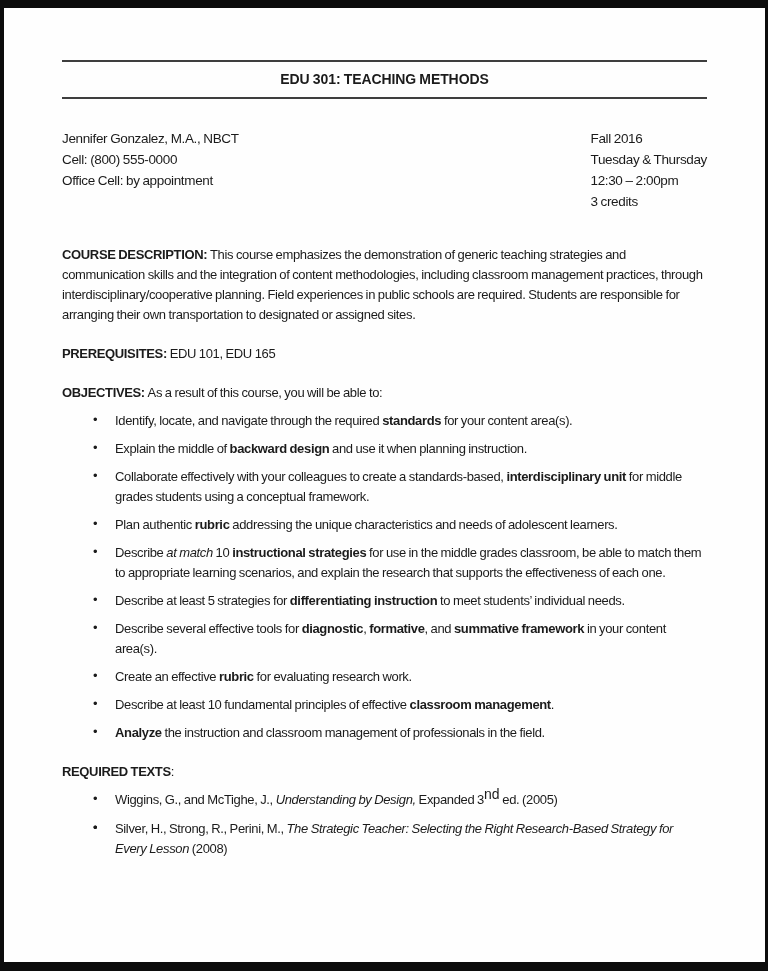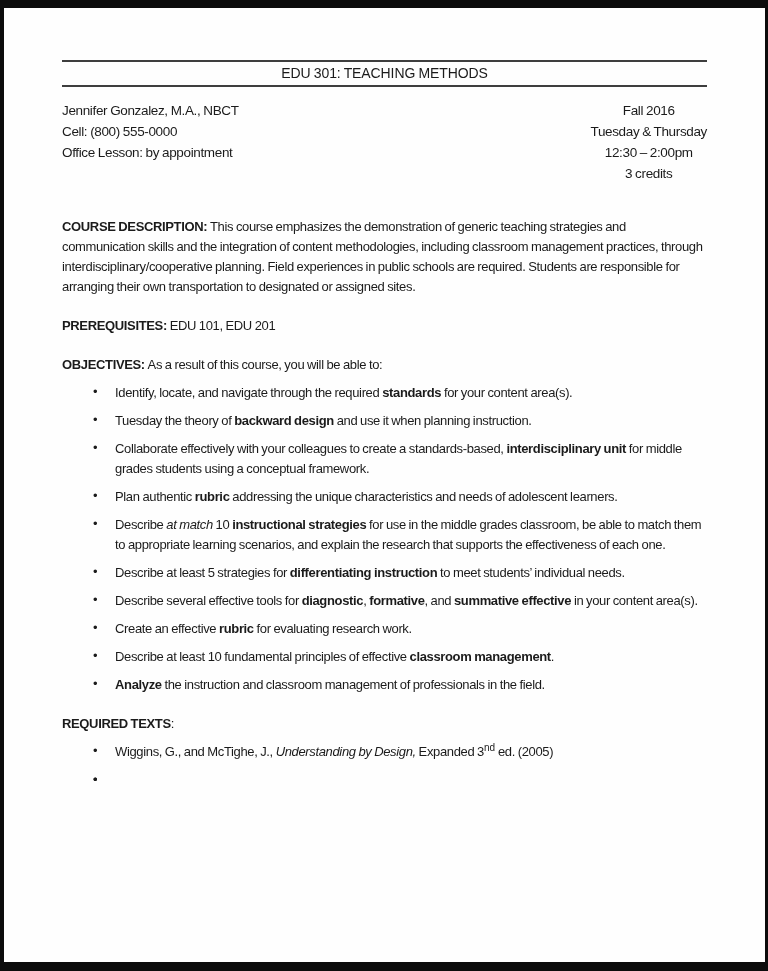--- a/index.html
+++ b/index.html
@@ -24,34 +24,34 @@
     word-spacing: -0.5px;
     line-height: 20px;
   }
   .titlebar {
     border-top: 2px solid #3e3e3e;
     border-bottom: 2px solid #3e3e3e;
     padding: 2px 0 3px 0;
     text-align: center;
   }
   .titlebar h1 {
-    margin: 0;
+    margin: 6px;
     font-size: 14px;
-    font-weight: 400;
+    font-weight: 700;
     letter-spacing: -0.1px;
     line-height: 18px;
   }
   .info-row {
     display: flex;
     justify-content: space-between;
-    margin-top: 13px;
+    margin-top: 29px;
     font-size: 13.5px;
     line-height: 21px;
   }
-  .info-right { text-align: center; }
+  .info-right { text-align: left; }
   .para { margin: 0; }
   .m-desc { margin-top: 33px; }
   .m-sec  { margin-top: 19px; }
   ul.bullets {
     list-style: none;
     margin: 8px 0 0 0;
     padding: 0;
   }
   ul.bullets li {
     position: relative;
@@ -59,80 +59,80 @@
     margin-bottom: 8px;
   }
   ul.texts li { margin-bottom: 9px; }
   .bullet {
     position: absolute;
     left: 31px; top: -1px;
     font-size: 13px;
   }
   .b { font-weight: 700; }
   .i { font-style: italic; }
-  sup { font-size: 10px; line-height: 0; letter-spacing: 0; }
+  sup { font-size: 14px; line-height: 0; letter-spacing: 0; }
 </style>
 </head>
 <body>
 
 <div class="page">
   <div class="content">
 
     <div class="titlebar">
       <h1>EDU 301: TEACHING METHODS</h1>
     </div>
 
     <div class="info-row">
       <div class="info-left">
         <div>Jennifer Gonzalez, M.A., NBCT</div>
         <div>Cell: (800) 555-0000</div>
-        <div>Office Lesson: by appointment</div>
+        <div>Office Cell: by appointment</div>
       </div>
       <div class="info-right">
         <div>Fall 2016</div>
         <div>Tuesday &amp; Thursday</div>
         <div>12:30 – 2:00pm</div>
         <div>3 credits</div>
       </div>
     </div>
 
     <p class="para m-desc"><span class="b">COURSE DESCRIPTION: </span><span>This course emphasizes the demonstration of generic teaching strategies and communication skills and the integration of content methodologies, including classroom management practices, through interdisciplinary/cooperative planning. Field experiences in public schools are required. Students are responsible for arranging their own transportation to designated or assigned sites.</span></p>
 
-    <p class="para m-sec"><span class="b">PREREQUISITES: </span><span>EDU 101, EDU 201</span></p>
+    <p class="para m-sec"><span class="b">PREREQUISITES: </span><span>EDU 101, EDU 165</span></p>
 
     <p class="para m-sec"><span class="b">OBJECTIVES: </span><span>As a result of this course, you will be able to:</span></p>
 
     <ul class="bullets">
       <li>
         <span class="bullet">•</span>
         <span><span>Identify, locate, and navigate through the required </span><span class="b">standards</span><span> for your content area(s).</span></span>
       </li>
       <li>
         <span class="bullet">•</span>
-        <span><span>Tuesday the theory of </span><span class="b">backward design</span><span> and use it when planning instruction.</span></span>
+        <span><span>Explain the middle of </span><span class="b">backward design</span><span> and use it when planning instruction.</span></span>
       </li>
       <li>
         <span class="bullet">•</span>
         <span><span>Collaborate effectively with your colleagues to create a standards-based, </span><span class="b">interdisciplinary unit</span><span> for middle grades students using a conceptual framework.</span></span>
       </li>
       <li>
         <span class="bullet">•</span>
         <span><span>Plan authentic </span><span class="b">rubric</span><span> addressing the unique characteristics and needs of adolescent learners.</span></span>
       </li>
       <li>
         <span class="bullet">•</span>
         <span><span>Describe </span><span class="i">at match</span><span> 10 </span><span class="b">instructional strategies</span><span> for use in the middle grades classroom, be able to match them to appropriate learning scenarios, and explain the research that supports the effectiveness of each one.</span></span>
       </li>
       <li>
         <span class="bullet">•</span>
         <span><span>Describe at least 5 strategies for </span><span class="b">differentiating instruction</span><span> to meet students’ individual needs.</span></span>
       </li>
       <li>
         <span class="bullet">•</span>
-        <span><span>Describe several effective tools for </span><span class="b">diagnostic</span><span>, </span><span class="b">formative</span><span>, and </span><span class="b">summative effective</span><span> in your content area(s).</span></span>
+        <span><span>Describe several effective tools for </span><span class="b">diagnostic</span><span>, </span><span class="b">formative</span><span>, and </span><span class="b">summative framework</span><span> in your content area(s).</span></span>
       </li>
       <li>
         <span class="bullet">•</span>
         <span><span>Create an effective </span><span class="b">rubric</span><span> for evaluating research work.</span></span>
       </li>
       <li>
         <span class="bullet">•</span>
         <span><span>Describe at least 10 fundamental principles of effective </span><span class="b">classroom management</span><span>.</span></span>
       </li>
       <li>
@@ -146,17 +146,18 @@
     <ul class="bullets texts">
       <li>
         <span class="bullet">•</span>
         <span><span>Wiggins, G., and McTighe, J., </span><span class="i">Understanding by Design,</span><span> Expanded 3</span><sup>nd</sup><span> ed. (2005)</span></span>
       </li>
       <li>
         <span class="bullet">•</span>
       </li>
       <li>
         <span class="bullet">•</span>
+        <span><span>Silver, H., Strong, R., Perini, M., </span><span class="i">The Strategic Teacher: Selecting the Right Research-Based Strategy for Every Lesson</span><span> (2008)</span></span>
       </li>
     </ul>
 
   </div>
 </div>
 
 </body></html>

